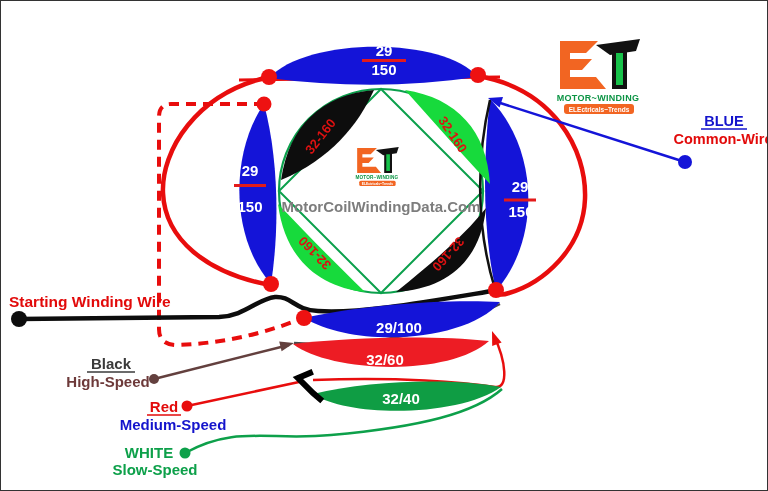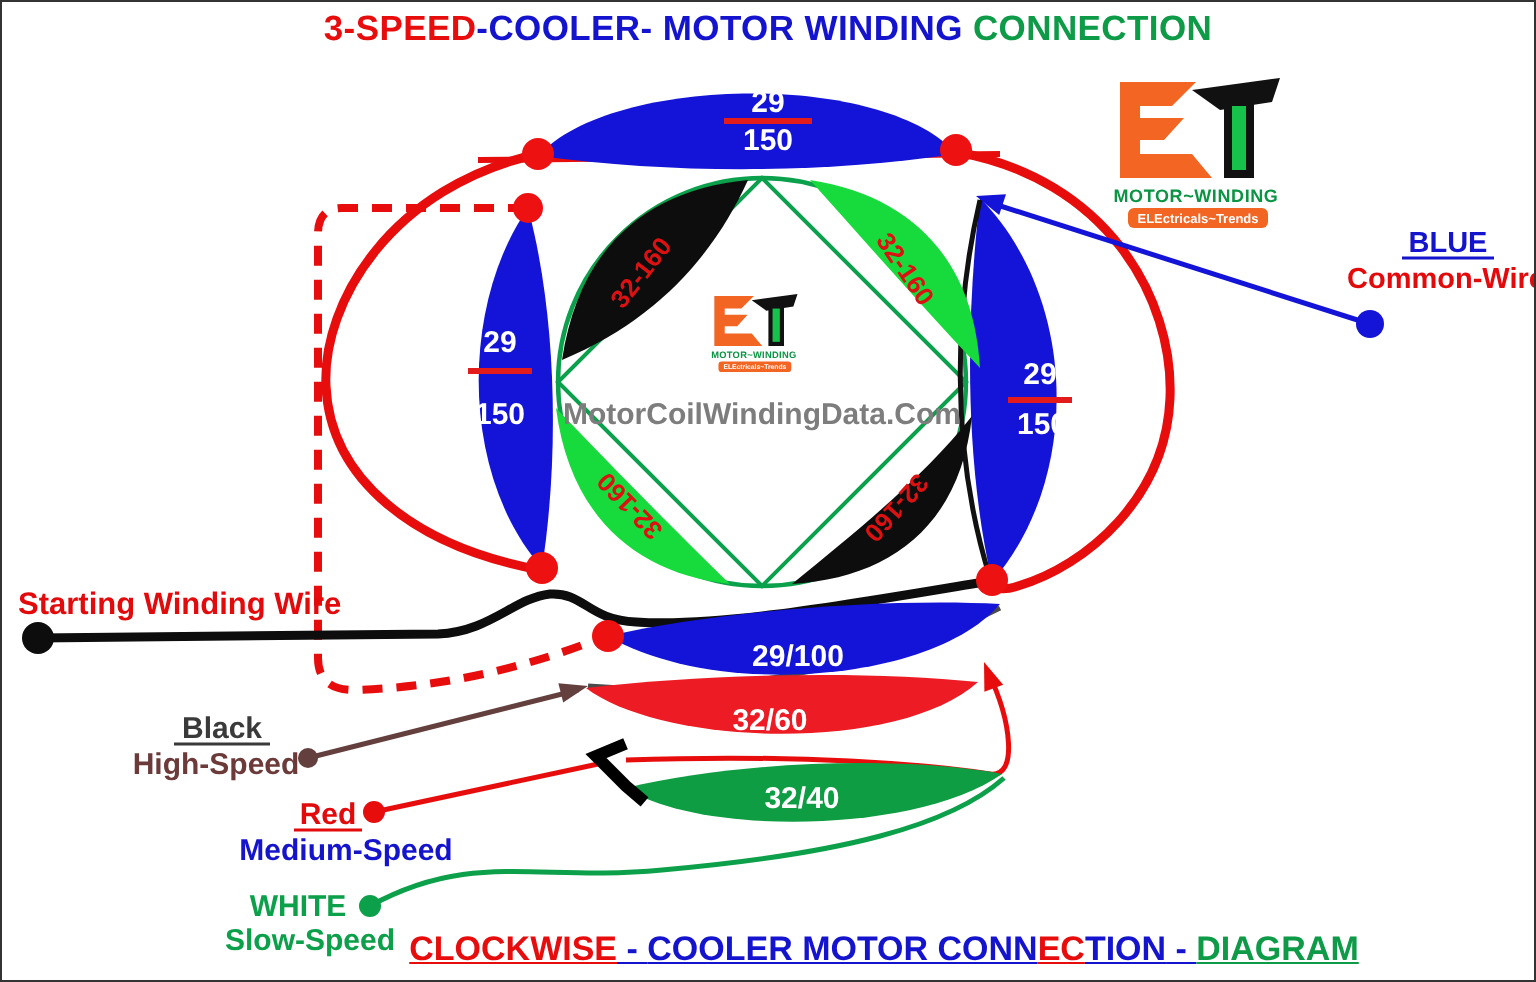--- a/index.html
+++ b/index.html
@@ -20,21 +20,20 @@
   }
   .footer-title span{white-space:pre;text-decoration:underline;}
   svg{position:absolute;left:0;top:0;font-family:"Liberation Sans",sans-serif;font-weight:bold;}
   svg text{font-weight:bold;}
 </style>
 </head>
 <body>
 
 <div class="stage">
 
-  <div class="top-title"><span class="t-red">3-SPEED</span><span class="t-blue">-COOLER- MOTOR WINDING </span><span class="t-green">CONNECTION</span></div>
 
   <svg width="768" height="491" viewBox="0 0 768 491">
     <defs>
       <g id="et-logo">
         <path d="M8,2 L46,2 L34,14 L18,14 L18,20 L40,20 L30,31 L18,31 L18,38 L44,38 L54,50 L8,50 Z" fill="#f26522"></path>
         <path d="M44,6 L88,0 L84,12 L58,16 Z" fill="#111111"></path>
         <rect x="60" y="10" width="15" height="40" fill="#111111"></rect>
         <rect x="64" y="14" width="7" height="32" fill="#17c24a"></rect>
         <text x="46" y="62" font-size="9" text-anchor="middle" fill="#0b9444" letter-spacing="0.3">MOTOR~WINDING</text>
         <rect x="12" y="65" width="70" height="10" rx="3" fill="#f26522"></rect>
@@ -123,15 +122,14 @@
     <text x="172" y="429" font-size="15" fill="#1414cc" text-anchor="middle">Medium-Speed</text>
 
     <text x="148" y="457" font-size="15" fill="#0da04a" text-anchor="middle">WHITE</text>
     <text x="154" y="474" font-size="15" fill="#0da04a" text-anchor="middle">Slow-Speed</text>
 
     <text x="723" y="125" font-size="14.5" fill="#1414cc" text-anchor="middle">BLUE</text>
     <line x1="700" y1="128" x2="746" y2="128" stroke="#1414cc" stroke-width="1.5"></line>
     <text x="722" y="143" font-size="14.5" fill="#e20a0a" text-anchor="middle">Common-Wire</text>
   </svg>
 
-  <div class="footer-title"><span class="t-red">CLOCKWISE</span><span class="t-blue"> - </span><span class="t-blue">COOLER MOTOR CONN</span><span class="t-red">EC</span><span class="t-blue">TION</span><span class="t-blue"> - </span><span class="t-green">DIAGRAM</span></div>
 
 </div>
 
 </body></html>

